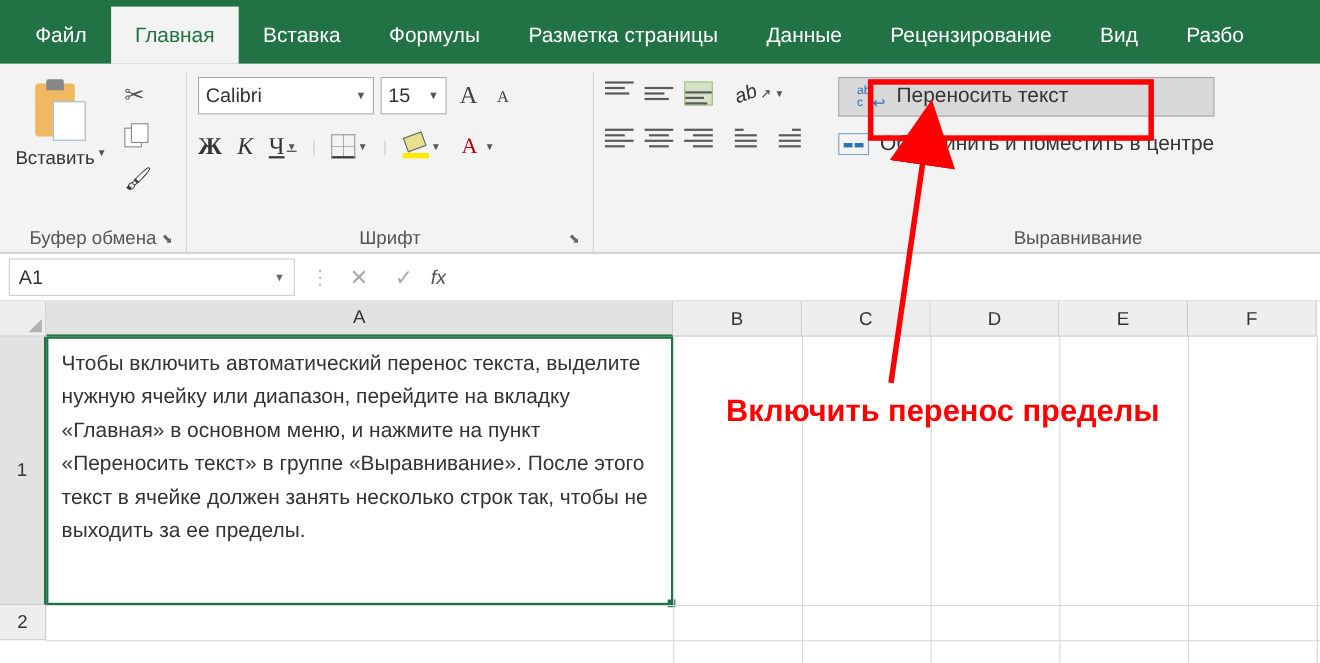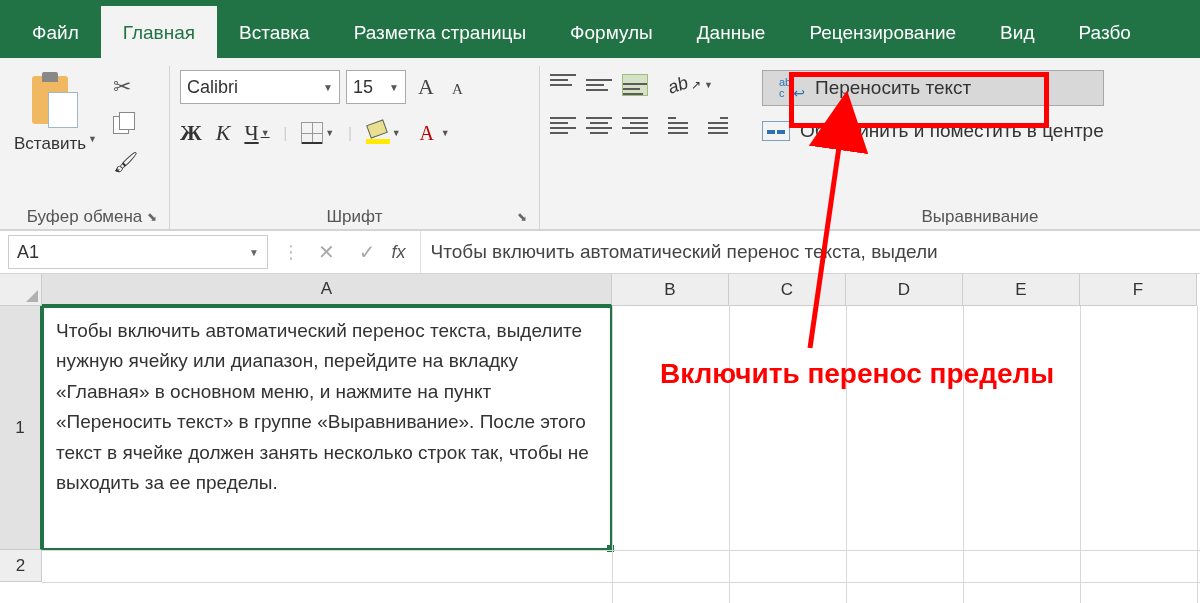--- a/index.html
+++ b/index.html
@@ -269,22 +269,22 @@
   .indent-ico{display:flex;flex-direction:column;gap:3px;}
   .indent-ico span{height:2px;background:#5a5a5a;}
 </style>
 </head>
 <body>
 
 <div class="tabs">
   <div class="tab">Файл</div>
   <div class="tab active">Главная</div>
   <div class="tab">Вставка</div>
+  <div class="tab">Формулы</div>
   <div class="tab">Разметка страницы</div>
-  <div class="tab">Формулы</div>
   <div class="tab">Данные</div>
   <div class="tab">Рецензирование</div>
   <div class="tab">Вид</div>
   <div class="tab">Разбо</div>
 </div>
 
 <div class="ribbon">
 
   <div class="group" style="width:170px">
     <div class="group-body">
@@ -434,21 +434,20 @@
 
 <div class="formula-bar">
   <div class="name-box">
     <span>A1</span>
     <span class="caret">▼</span>
   </div>
   <span class="fb-sep">⋮</span>
   <span class="fb-btn">✕</span>
   <span class="fb-btn">✓</span>
   <span class="fx">fx</span>
-  <div class="fb-content">Чтобы включить автоматический перенос текста, выдели</div>
 </div>
 
 <div style="position:relative;">
   <div style="display:flex">
     <div class="corner"></div>
     <div class="col-headers">
       <div class="col-h col-A">A</div>
       <div class="col-h col-n">B</div>
       <div class="col-h col-n">C</div>
       <div class="col-h col-n">D</div>

